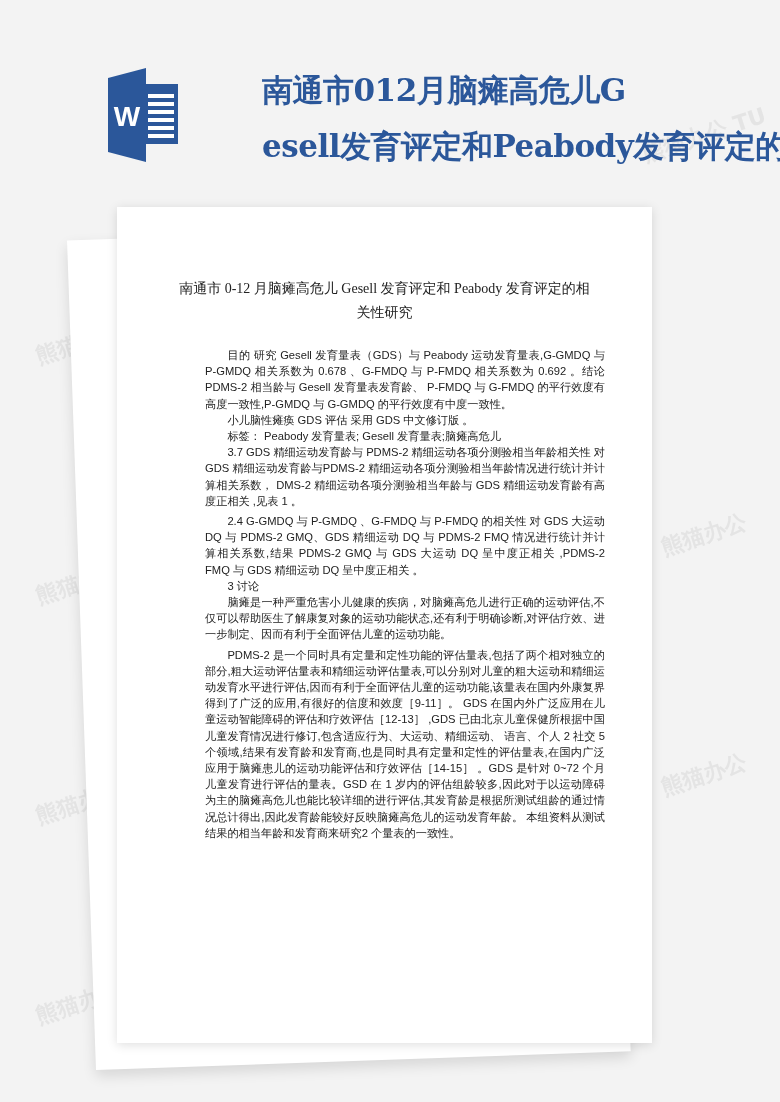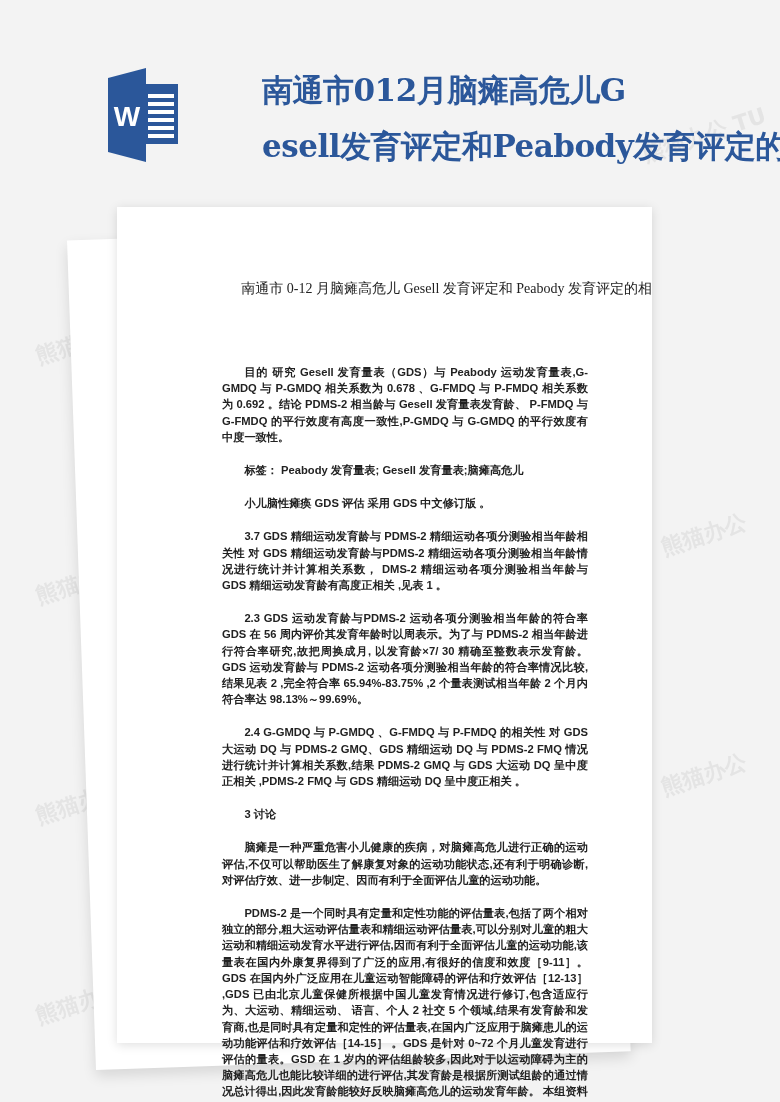--- a/index.html
+++ b/index.html
@@ -19,31 +19,31 @@
     .sheet-back {
       position: absolute; left: 96px; top: 240px; width: 535px; height: 830px;
       background: #ffffff; transform: rotate(-2deg); transform-origin: left bottom;
       box-shadow: 0 6px 14px rgba(0,0,0,0.12);
     }
     .sheet {
       position: absolute; left: 117px; top: 207px; width: 535px; height: 836px;
       background: #ffffff; box-shadow: 0 2px 10px rgba(0,0,0,0.13);
     }
     .doc-title {
-      position: absolute; left: 0; top: 70px; width: 535px; text-align: right;
+      position: absolute; left: 0; top: 70px; width: 535px; text-align: center;
       font-family: "Liberation Serif", "DejaVu Serif", serif;
       font-size: 14px; line-height: 24px; color: #222;
     }
     .doc-body {
       position: absolute; left: 88px; top: 140px; width: 400px;
       font-family: "Liberation Sans", "DejaVu Sans", sans-serif;
       font-size: 11.2px; line-height: 16.2px; color: #222;
       text-align: justify;
     }
-    .doc-body p { margin: 17px; text-indent: 2em; font-weight: bold; }
+    .doc-body p { margin: 0; text-indent: 2em; }
     .doc-body p.gap { margin-top: 4px; }
     .watermark {
       position: absolute; color: rgba(200,200,200,0.35); font-family: "DejaVu Sans", sans-serif;
       font-weight: bold; font-size: 22px; transform: rotate(-18deg); white-space: nowrap;
       pointer-events: none;
     }
   </style>
 </head>
 <body>
 
@@ -72,25 +72,25 @@
 </div>
 <div class="header-title">
   <div>南通市012月脑瘫高危儿G</div>
   <div>esell发育评定和Peabody发育评定的相</div>
 </div>
 
 <div class="sheet-back"></div>
 <div class="sheet">
   <div class="doc-title">
     <div>南通市 0-12 月脑瘫高危儿 Gesell  发育评定和 Peabody 发育评定的相</div>
+    <div>关性研究</div>
   </div>
   <div class="doc-body">
     <p>目的 研究 Gesell 发育量表（GDS）与 Peabody 运动发育量表,G-GMDQ 与 P-GMDQ 相关系数为 0.678 、G-FMDQ 与 P-FMDQ 相关系数为 0.692 。结论 PDMS-2 相当龄与 Gesell 发育量表发育龄、 P-FMDQ 与 G-FMDQ 的平行效度有高度一致性,P-GMDQ 与 G-GMDQ 的平行效度有中度一致性。</p>
+    <p>小儿脑性瘫痪 GDS 评估  采用 GDS 中文修订版 。</p>
     <p>标签： Peabody 发育量表; Gesell 发育量表;脑瘫高危儿</p>
-    <p>小儿脑性瘫痪 GDS 评估  采用 GDS 中文修订版 。</p>
     <p>3.7 GDS 精细运动发育龄与 PDMS-2 精细运动各项分测验相当年龄相关性 对 GDS 精细运动发育龄与PDMS-2 精细运动各项分测验相当年龄情况进行统计并计算相关系数， DMS-2 精细运动各项分测验相当年龄与 GDS 精细运动发育龄有高度正相关 ,见表 1 。</p>
-    <p class="gap">2.3 GDS 运动发育龄与PDMS-2 运动各项分测验相当年龄的符合率 GDS 在 56 周内评价其发育年龄时以周表示。为了与 PDMS-2 相当年龄进行符合率研究,故把周换成月, 以发育龄×7/ 30 精确至整数表示发育龄。 GDS 运动发育龄与 PDMS-2 运动各项分测验相当年龄的符合率情况比较,结果见表 2 ,完全符合率 65.94%-83.75% ,2 个量表测试相当年龄 2 个月内符合率达 98.13%～99.69%。</p>
     <p class="gap">2.4 G-GMDQ 与 P-GMDQ 、G-FMDQ 与 P-FMDQ 的相关性  对 GDS 大运动 DQ 与 PDMS-2 GMQ、GDS 精细运动 DQ 与 PDMS-2 FMQ 情况进行统计并计算相关系数,结果 PDMS-2 GMQ 与 GDS 大运动 DQ 呈中度正相关 ,PDMS-2 FMQ 与 GDS 精细运动 DQ 呈中度正相关 。</p>
     <p>3 讨论</p>
     <p>脑瘫是一种严重危害小儿健康的疾病，对脑瘫高危儿进行正确的运动评估,不仅可以帮助医生了解康复对象的运动功能状态,还有利于明确诊断,对评估疗效、进一步制定、因而有利于全面评估儿童的运动功能。</p>
     <p class="gap">PDMS-2 是一个同时具有定量和定性功能的评估量表,包括了两个相对独立的部分,粗大运动评估量表和精细运动评估量表,可以分别对儿童的粗大运动和精细运动发育水平进行评估,因而有利于全面评估儿童的运动功能,该量表在国内外康复界得到了广泛的应用,有很好的信度和效度［9-11］。 GDS 在国内外广泛应用在儿童运动智能障碍的评估和疗效评估［12-13］ ,GDS 已由北京儿童保健所根据中国儿童发育情况进行修订,包含适应行为、大运动、精细运动、 语言、个人 2 社交 5 个领域,结果有发育龄和发育商,也是同时具有定量和定性的评估量表,在国内广泛应用于脑瘫患儿的运动功能评估和疗效评估［14-15］ 。GDS 是针对 0~72 个月儿童发育进行评估的量表。GSD 在 1 岁内的评估组龄较多,因此对于以运动障碍为主的脑瘫高危儿也能比较详细的进行评估,其发育龄是根据所测试组龄的通过情况总计得出,因此发育龄能较好反映脑瘫高危儿的运动发育年龄。 本组资料从测试结果的相当年龄和发育商来研究2 个量表的一致性。</p>
   </div>
 </div>
 
 </body></html>

